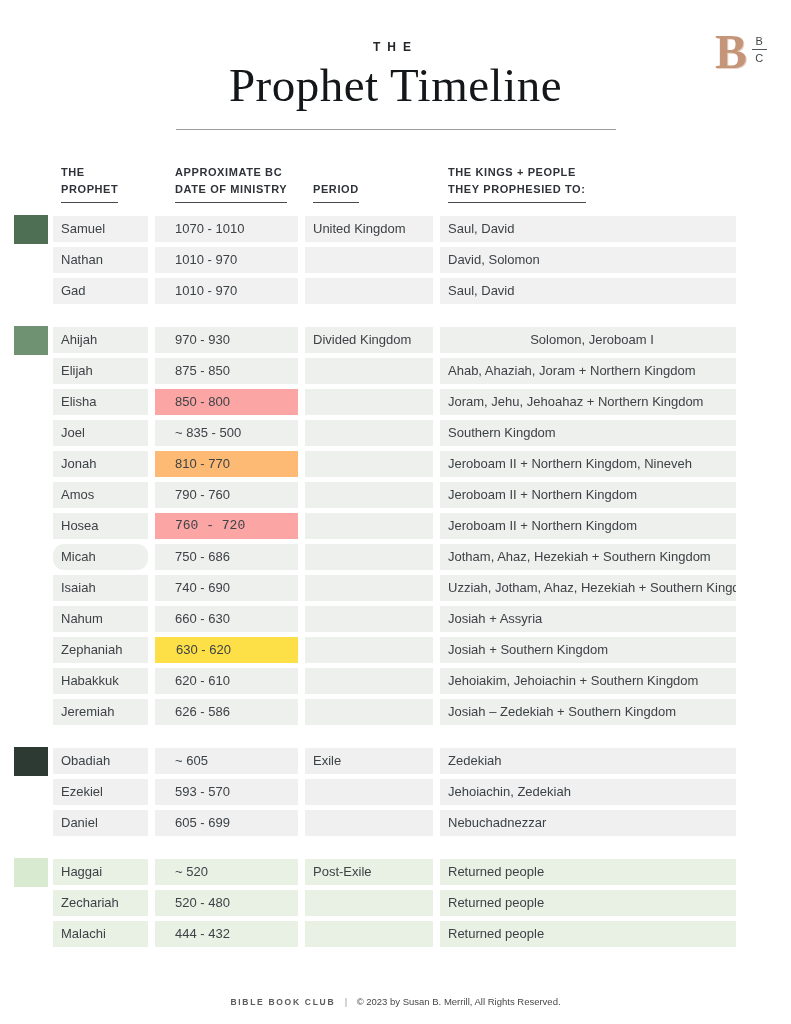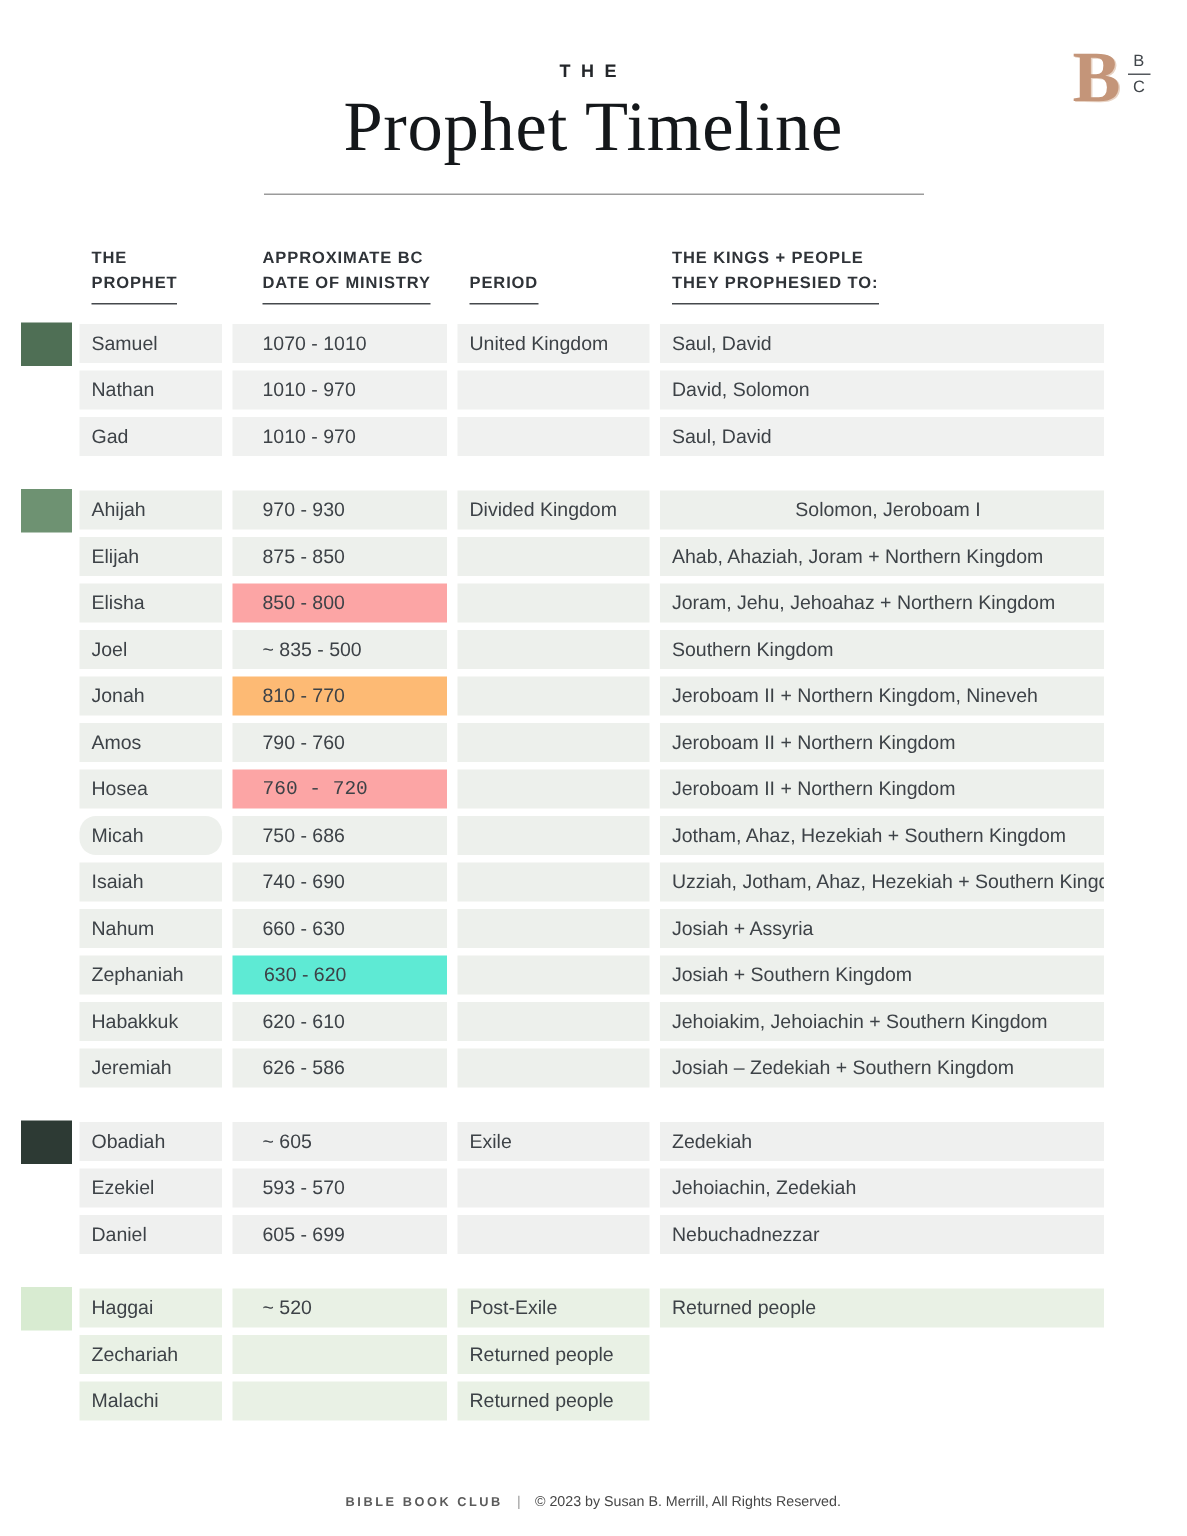--- a/index.html
+++ b/index.html
@@ -176,21 +176,21 @@
           <div class="cell c4" style="background: rgb(237, 240, 236);">Uzziah, Jotham, Ahaz, Hezekiah + Southern Kingdom</div>
         </div>
         <div class="row">
           <div class="cell c1" style="background: rgb(237, 240, 236);">Nahum</div>
           <div class="cell c2" style="background: rgb(237, 240, 236);">660 - 630</div>
           <div class="cell c3" style="background: rgb(237, 240, 236);"></div>
           <div class="cell c4" style="background: rgb(237, 240, 236);">Josiah + Assyria</div>
         </div>
         <div class="row">
           <div class="cell c1" style="background: rgb(237, 240, 236);">Zephaniah</div>
-          <div class="cell c2" style="background: #5eead4; padding-left: 21px;">630 - 620</div>
+          <div class="cell c2" style="background: #fde047; padding-left: 21px;">630 - 620</div>
           <div class="cell c3" style="background: rgb(237, 240, 236);"></div>
           <div class="cell c4" style="background: rgb(237, 240, 236);">Josiah + Southern Kingdom</div>
         </div>
         <div class="row">
           <div class="cell c1" style="background: rgb(237, 240, 236);">Habakkuk</div>
           <div class="cell c2" style="background: rgb(237, 240, 236);">620 - 610</div>
           <div class="cell c3" style="background: rgb(237, 240, 236);"></div>
           <div class="cell c4" style="background: rgb(237, 240, 236);">Jehoiakim, Jehoiachin + Southern Kingdom</div>
         </div>
         <div class="row">
@@ -224,25 +224,27 @@
       <div class="group">
         <div class="marker" style="background: rgb(216, 235, 209);"></div>
         <div class="row">
           <div class="cell c1" style="background: rgb(233, 241, 229);">Haggai</div>
           <div class="cell c2" style="background: rgb(233, 241, 229);">~ 520</div>
           <div class="cell c3" style="background: rgb(233, 241, 229);">Post-Exile</div>
           <div class="cell c4" style="background: rgb(233, 241, 229);">Returned people</div>
         </div>
         <div class="row">
           <div class="cell c1" style="background: rgb(233, 241, 229);">Zechariah</div>
+          <div class="cell c2" style="background: rgb(233, 241, 229);">520 - 480</div>
           <div class="cell c3" style="background: rgb(233, 241, 229);"></div>
           <div class="cell c4" style="background: rgb(233, 241, 229);">Returned people</div>
         </div>
         <div class="row">
           <div class="cell c1" style="background: rgb(233, 241, 229);">Malachi</div>
+          <div class="cell c2" style="background: rgb(233, 241, 229);">444 - 432</div>
           <div class="cell c3" style="background: rgb(233, 241, 229);"></div>
           <div class="cell c4" style="background: rgb(233, 241, 229);">Returned people</div>
         </div>
       </div>
     </main>
 
   <div class="footer">
     <span class="brand">BIBLE BOOK CLUB</span>
     <span class="sep">|</span>
     <span class="copy">© 2023 by Susan B. Merrill, All Rights Reserved.</span>

